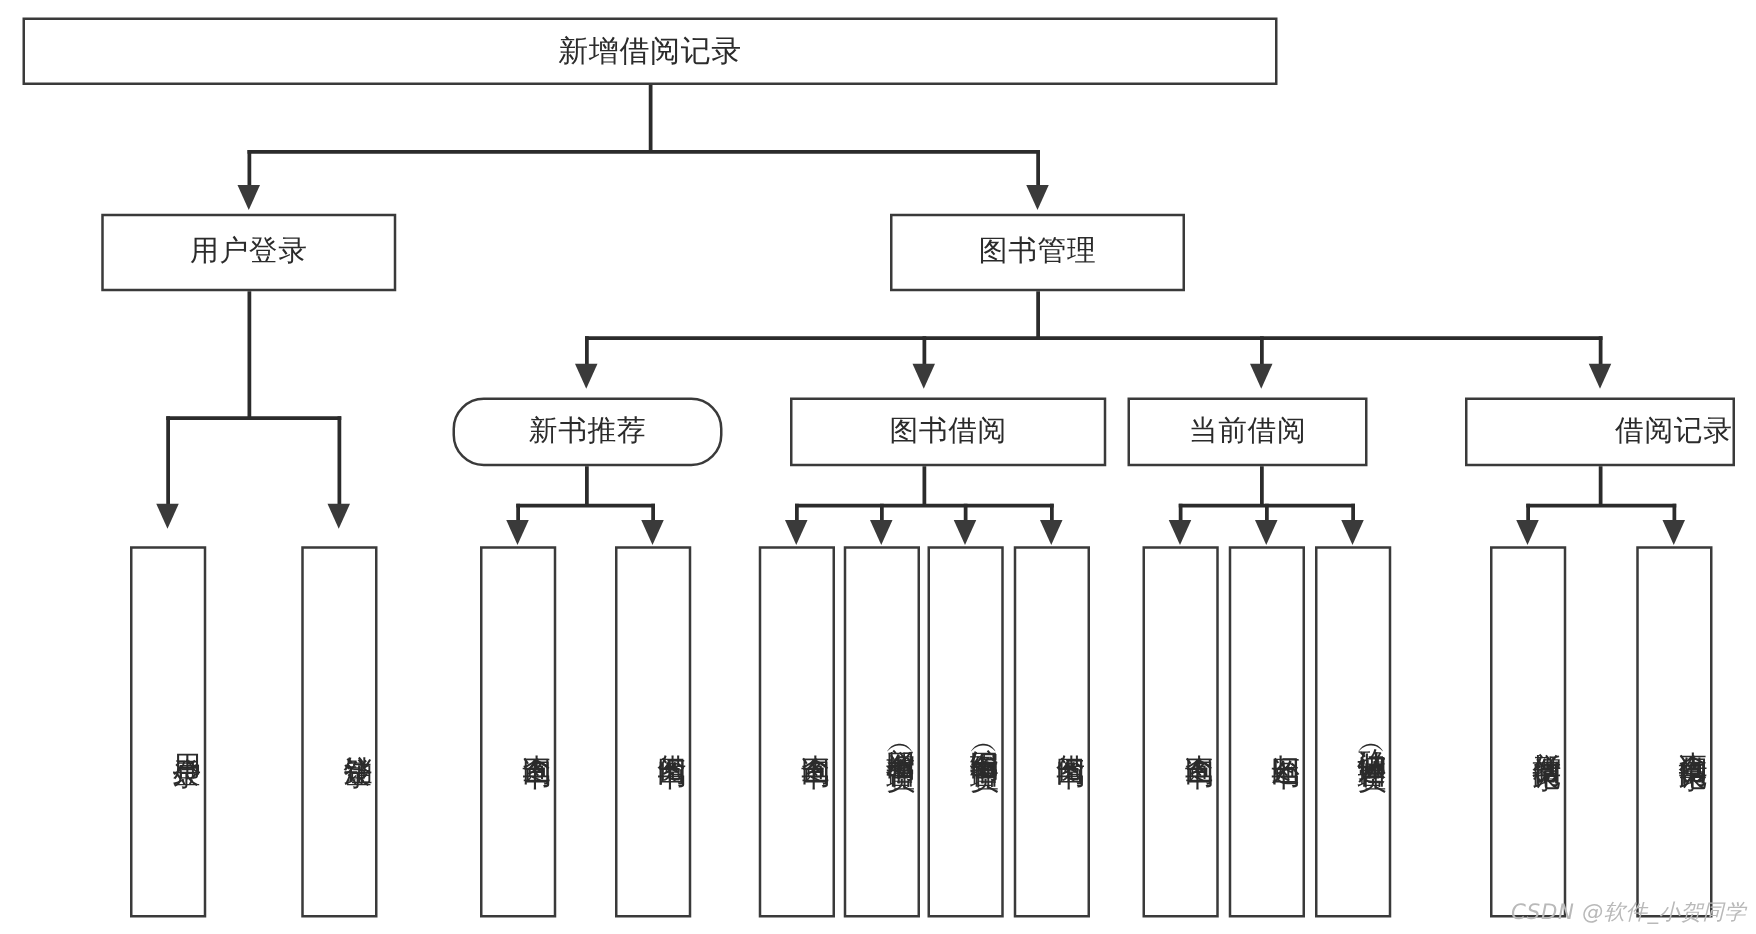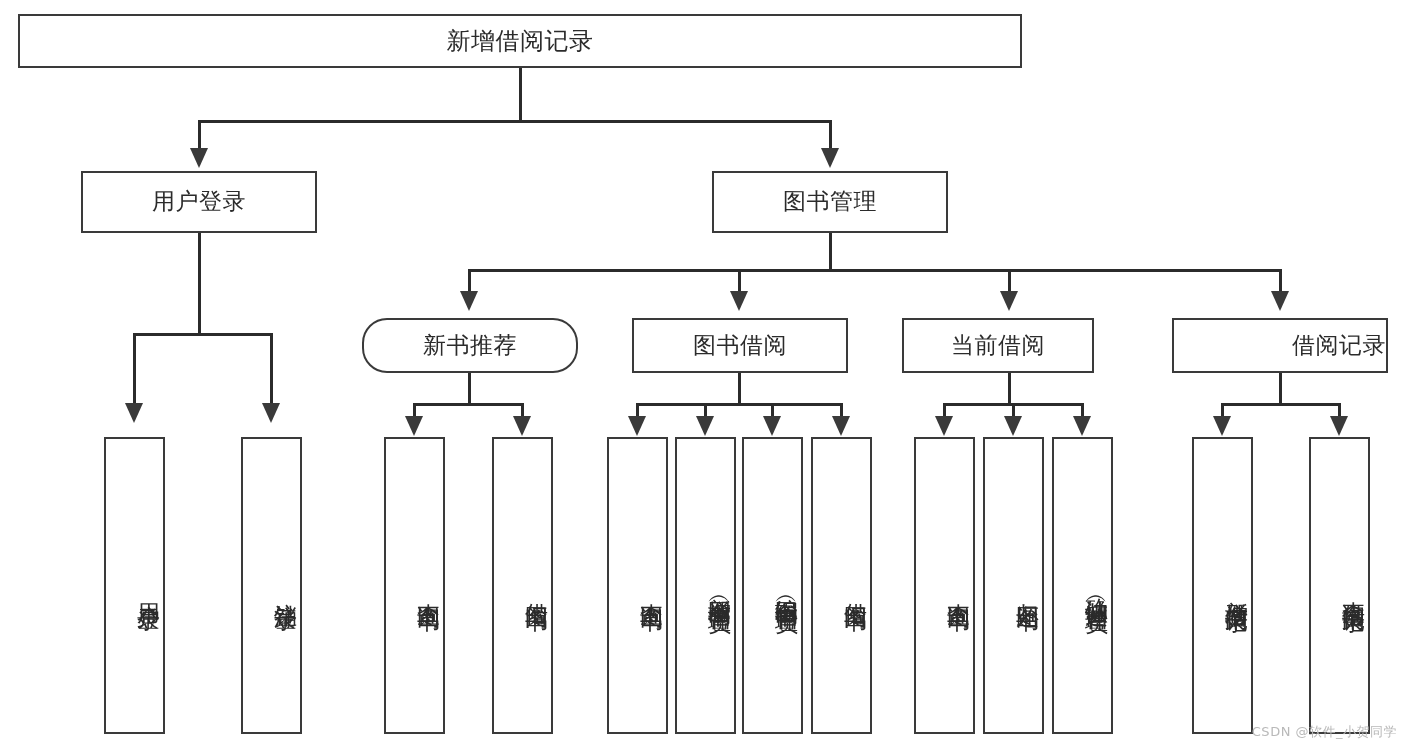--- a/index.html
+++ b/index.html
@@ -62,25 +62,26 @@
     width: 0;
     height: 0;
     border-left: 9px solid transparent;
     border-right: 9px solid transparent;
     border-top: 20px solid #3a3a3a;
   }
   #watermark {
     position: absolute;
     right: 8px;
     bottom: 6px;
-    font-size: 13px;
+    font-size: 17px;
     color: #b9b9b9;
     letter-spacing: 0.5px;
     white-space: nowrap;
     pointer-events: none;
+    font-style: italic;
   }
 </style>
 </head>
 <body>
 
 <div id="canvas">
 
   <div class="node node-h" id="root-node" style="left:18px; top:14px; width:1004px; height:54px;">
     <span>新增借阅记录</span>
   </div>
@@ -116,21 +117,21 @@
   <div class="edge edge-v" style="left:738px; top:269px; width:3px; height:24px;"></div>
   <div class="arrow" style="left:730px; top:291px;"></div>
   <div class="edge edge-v" style="left:1008px; top:269px; width:3px; height:24px;"></div>
   <div class="arrow" style="left:1000px; top:291px;"></div>
   <div class="edge edge-v" style="left:1279px; top:269px; width:3px; height:24px;"></div>
   <div class="arrow" style="left:1271px; top:291px;"></div>
 
   <div class="node node-h" style="left:362px; top:318px; width:216px; height:55px;border-radius:25px;">
     <span>新书推荐</span>
   </div>
-  <div class="node node-h" style="left:632px; top:318px; width:216px; height:55px;">
+  <div class="node node-h" style="left:632px; top:318px; width:253px; height:55px;">
     <span>图书借阅</span>
   </div>
   <div class="node node-h" style="left:902px; top:318px; width:192px; height:55px;">
     <span>当前借阅</span>
   </div>
   <div class="node node-h" style="left:1172px; top:318px; width:216px; height:55px;justify-content:flex-end;">
     <span>借阅记录</span>
   </div>
 
   <div class="edge edge-v" style="left:468px; top:373px; width:3px; height:32px;"></div>

